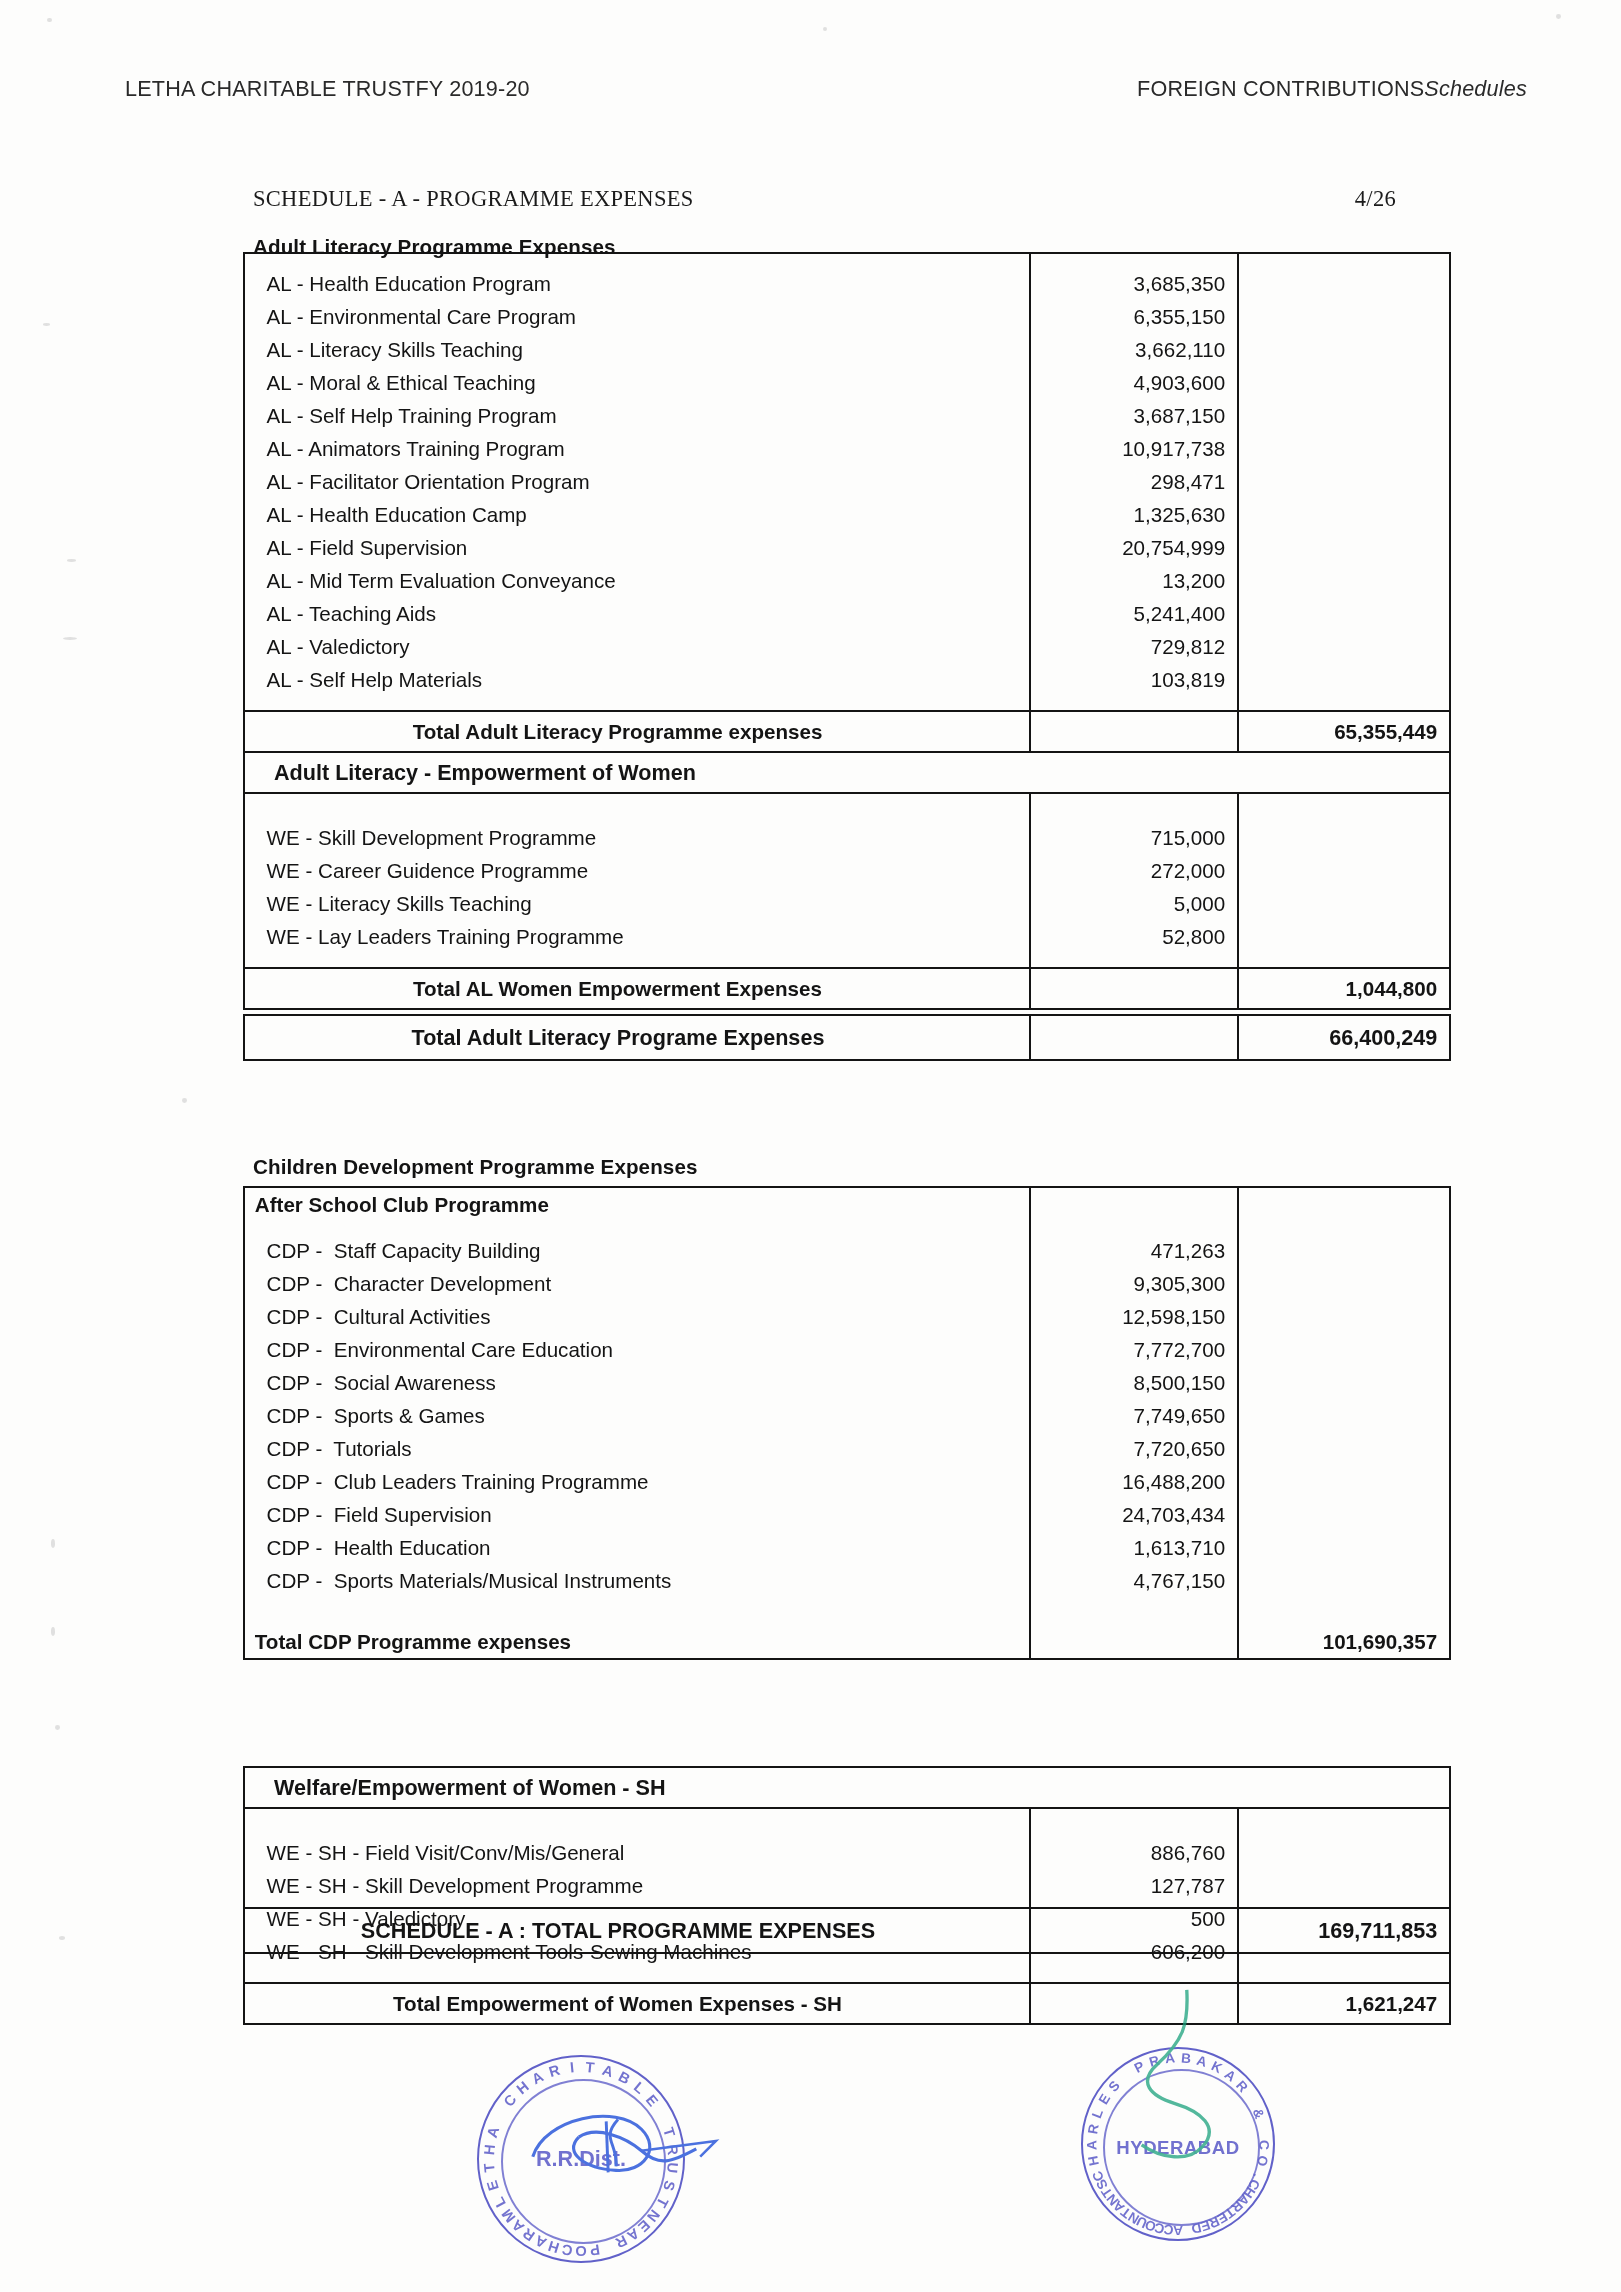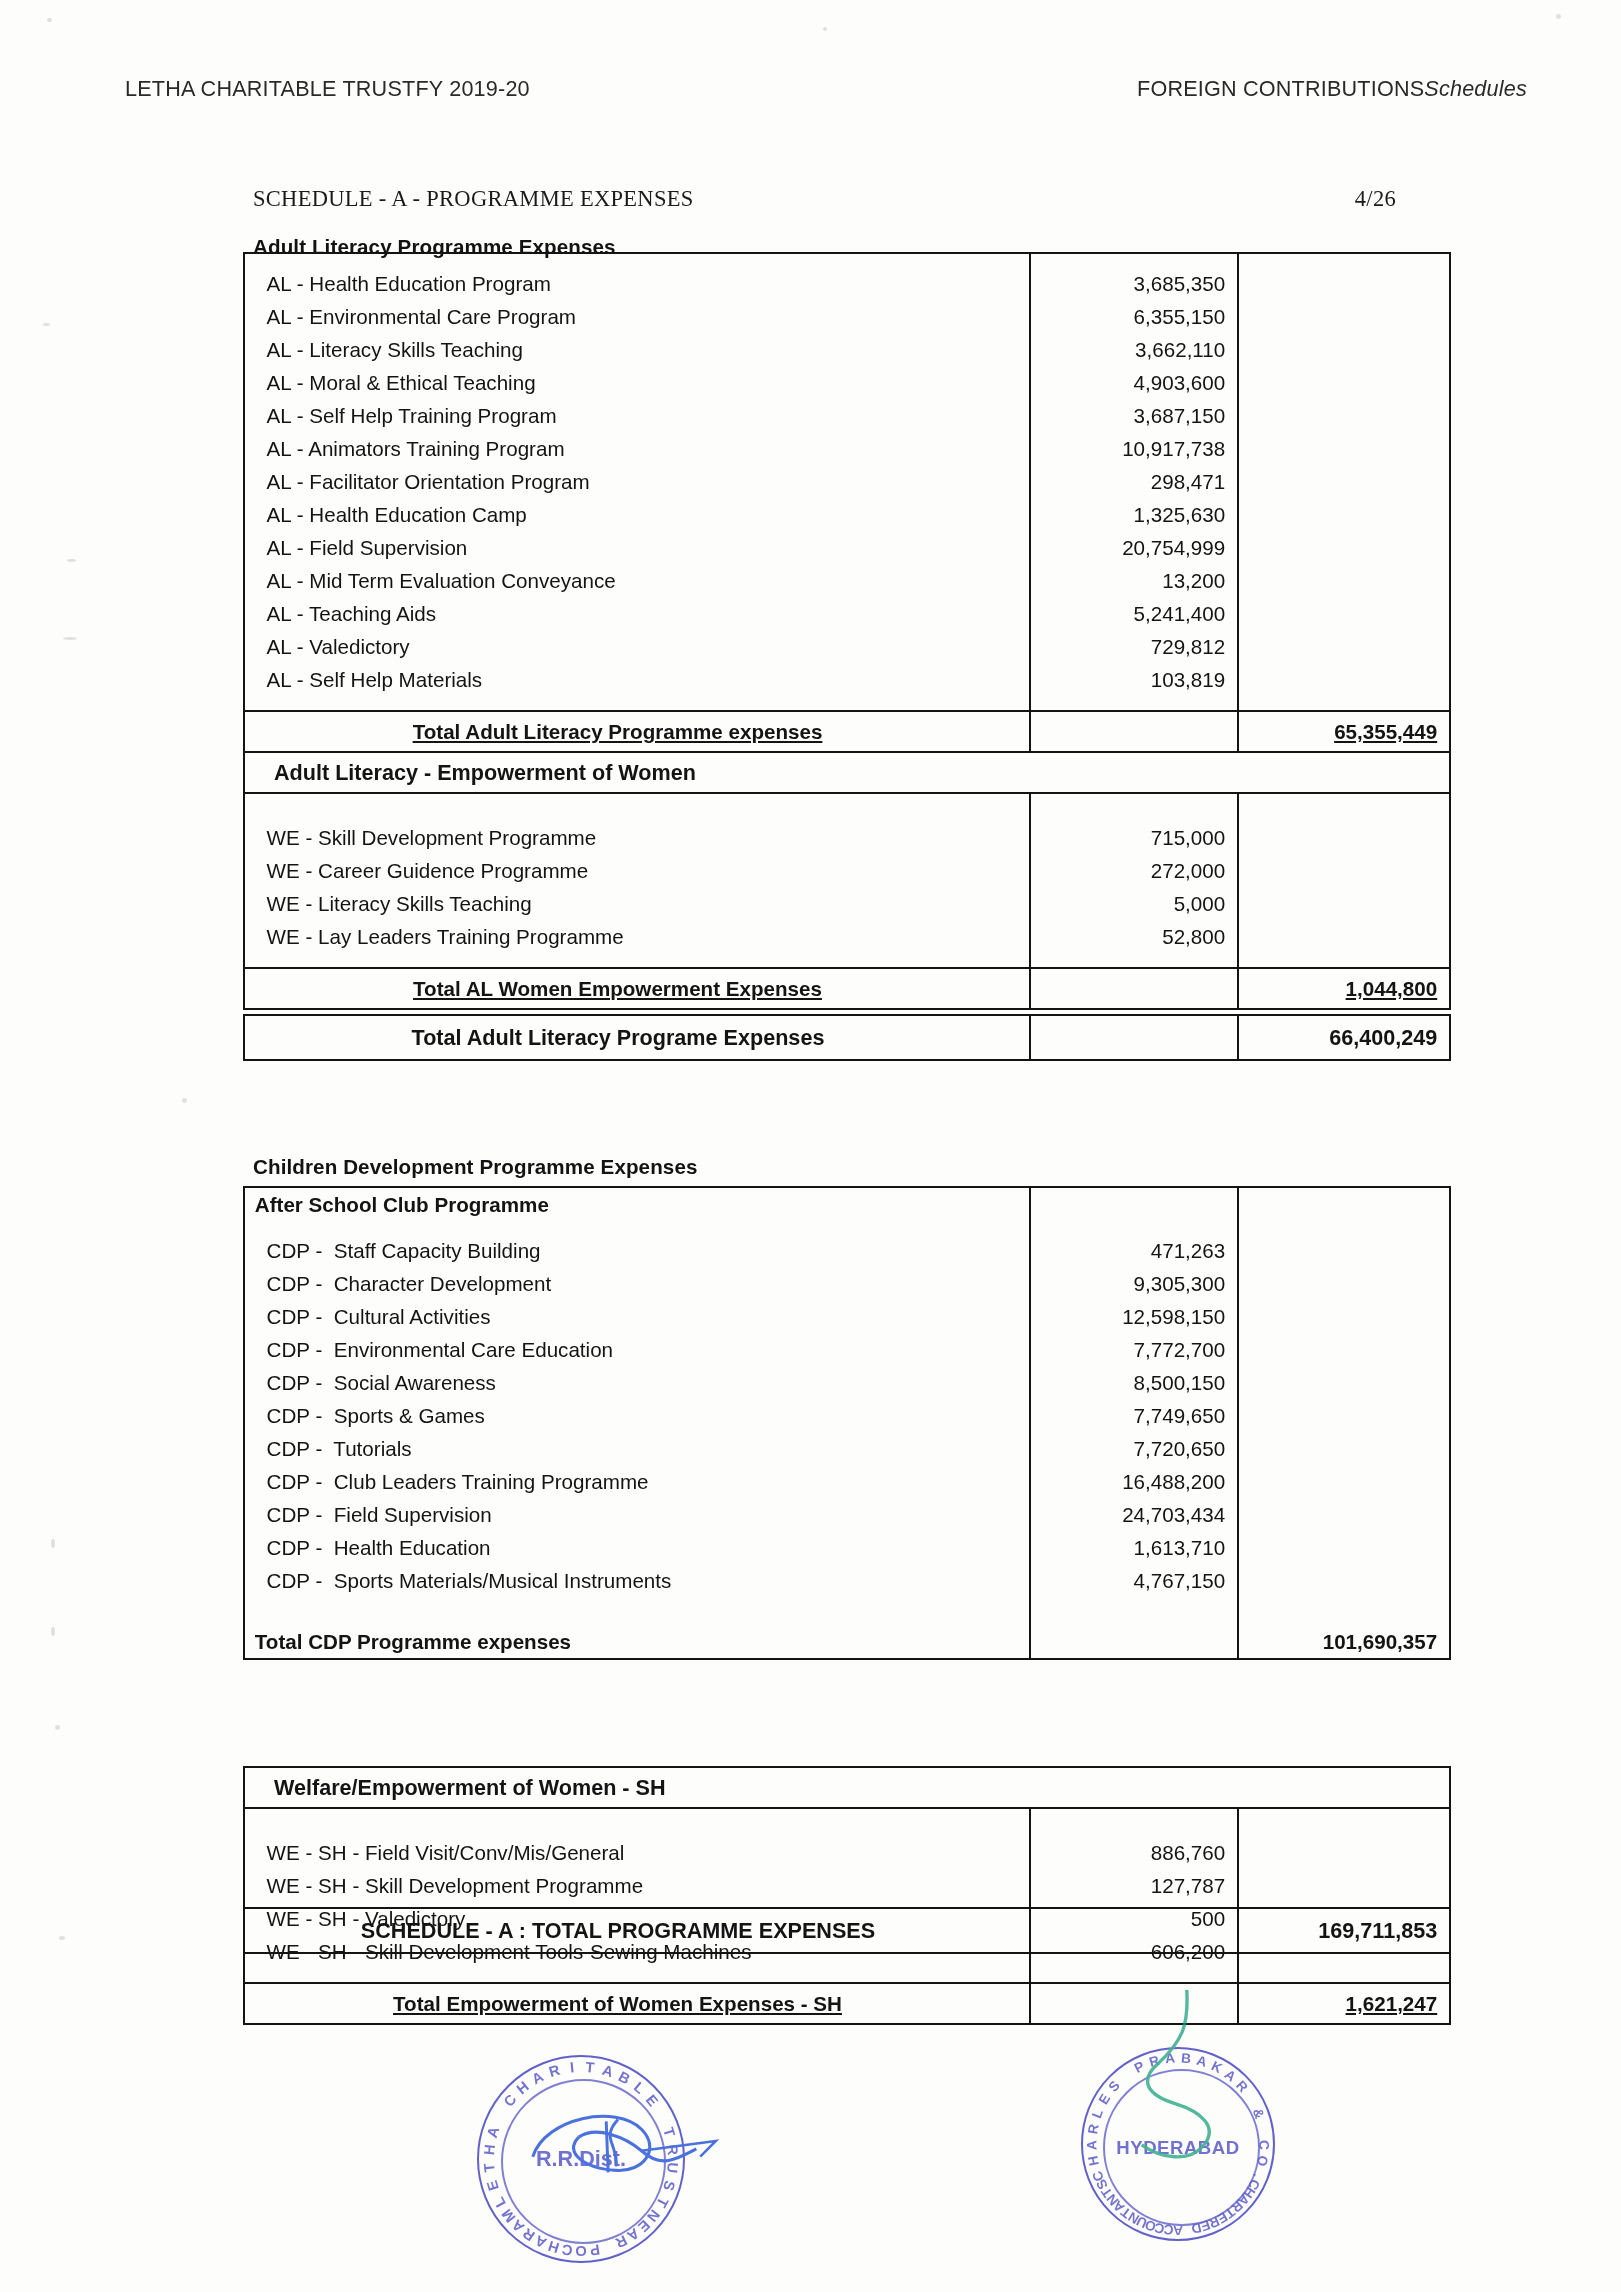--- a/index.html
+++ b/index.html
@@ -100,21 +100,20 @@
   .r-spacer td { height: 13.7px; border-left: 2.5px solid #141414; }
   .r-spacer .amt { border-left: 2.5px solid #141414; border-right: 2.5px solid #141414; }
   .r-spacer .tot { border-right: 2.5px solid #141414; }
 
   
   .r-total td {
     height: 39px;
     border-top: 2.5px solid #141414;
     border-bottom: 2.5px solid #141414;
     font-weight: bold;
-    text-decoration: underline;
   }
   .r-total .desc {
     text-align: center;
     border-left: 2.5px solid #141414;
     padding-right: 39px;
   }
   .r-total .amt {
     border-left: 2.5px solid #141414;
     border-right: 2.5px solid #141414;
   }

